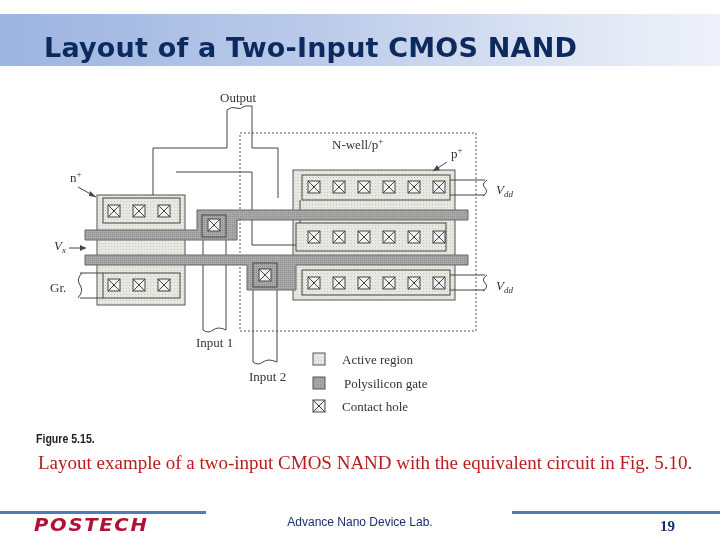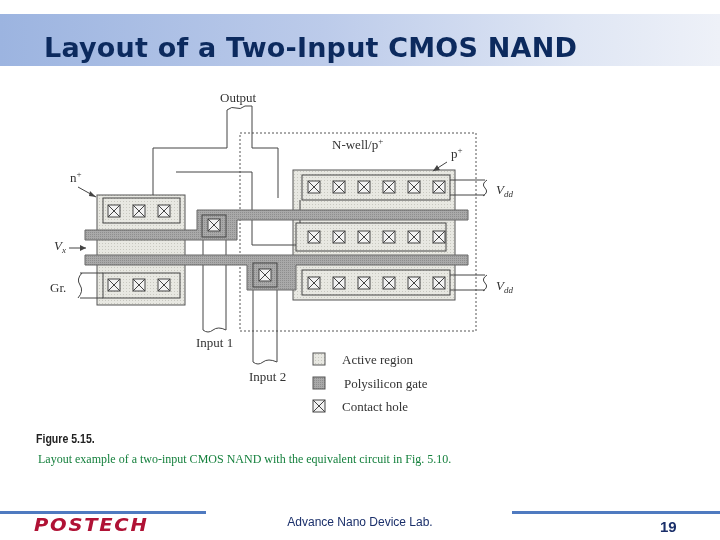--- a/index.html
+++ b/index.html
@@ -3,26 +3,26 @@
 <meta charset="utf-8">
 <style>
   html, body { margin:0; padding:0; }
   body { width:720px; height:540px; background:#ffffff; position:relative; overflow:hidden; font-family:"DejaVu Sans", sans-serif; }
   .title-bar { position:absolute; left:0; top:14px; width:720px; height:52px;
     background:linear-gradient(90deg,#9cb4e0 0%,#bccbea 45%,#dfe6f4 80%,#eef1f8 100%); }
   .title { position:absolute; left:44px; top:32px; font-family:"DejaVu Sans", sans-serif; font-weight:bold;
     font-size:27px; color:#0c2a5e; letter-spacing:0.2px; white-space:nowrap; }
   .figure { position:absolute; left:0; top:70px; width:720px; height:350px; }
   .fig-label { position:absolute; left:36px; top:432px; font-family:"Liberation Sans", sans-serif; font-weight:bold; font-size:12px; color:#222; transform:scaleX(0.88); transform-origin:left; }
-  .fig-caption { position:absolute; left:38px; top:452px; font-family:"Liberation Serif", serif; font-size:12px; color:#15803d; white-space:nowrap; }
+  .fig-caption { position:absolute; left:38px; top:452px; font-family:"Liberation Serif", serif; font-size:19px; color:#b91c1c; white-space:nowrap; }
   .footer-line-left { position:absolute; left:0; top:511px; width:206px; height:3px; background:#4f7ac0; }
   .footer-line-right { position:absolute; left:512px; top:511px; width:208px; height:3px; background:#4f7ac0; }
   .logo { position:absolute; left:34px; top:515px; font-family:"DejaVu Sans", sans-serif; font-style:italic; font-weight:bold; font-size:17px; color:#b01235; letter-spacing:1.5px; transform:scaleX(1.15); transform-origin:left; }
   .lab { position:absolute; left:0; width:720px; top:515px; text-align:center; font-family:Liberation Sans, sans-serif; font-size:12px; color:#1a2f6a; }
-  .page-num { position:absolute; left:660px; top:518px; font-family:Liberation Sans, sans-serif; font-weight:bold; font-size:15px; color:#1a2f6a; }
+  .page-num { position:absolute; left:660px; top:518px; font-family:Liberation Serif, serif; font-weight:bold; font-size:15px; color:#1a2f6a; }
   svg text { font-family:"Liberation Serif", serif; fill:#333; }
 </style>
 </head>
 <body>
 
 <div class="title-bar"></div>
 <div class="title">Layout of a Two-Input CMOS NAND</div>
 
 <svg class="figure" width="720" height="350" viewBox="0 70 720 350" xmlns="http://www.w3.org/2000/svg">
   <defs>

